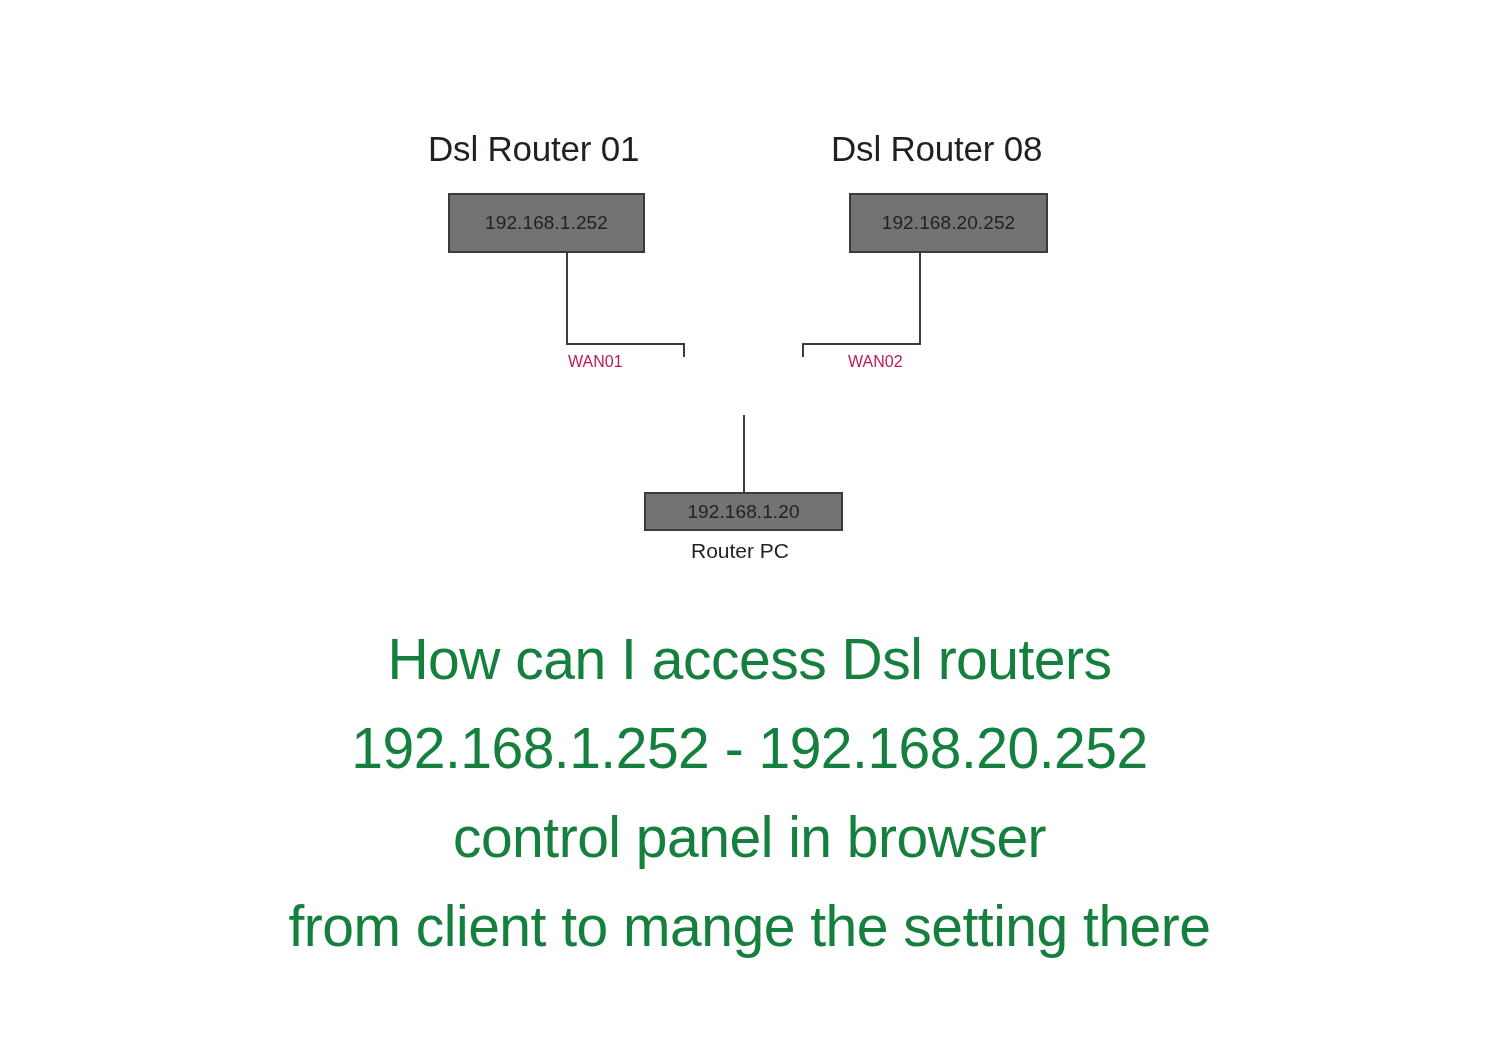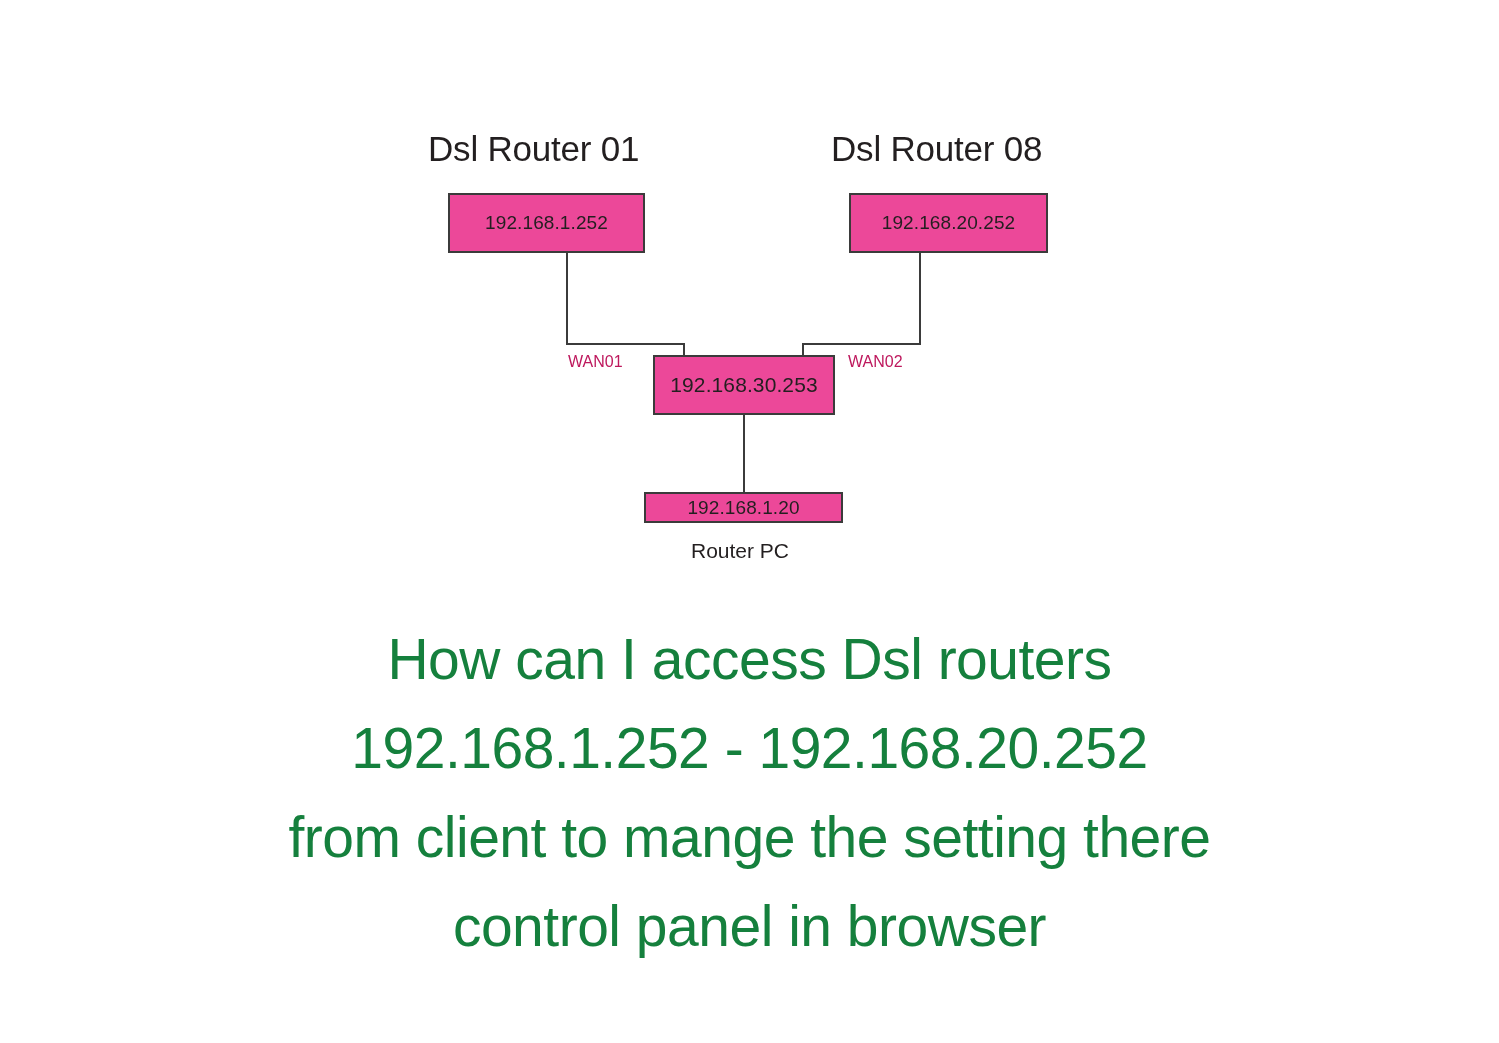--- a/index.html
+++ b/index.html
@@ -27,21 +27,21 @@
   .diagram {
     position: absolute;
     top: 0;
     left: 0;
     width: 1499px;
     height: 600px;
   }
   .node-box {
     position: absolute;
     box-sizing: border-box;
-    background: #ec4899;
+    background: #737373;
     border: 2px solid #3b3b3b;
     display: flex;
     align-items: center;
     justify-content: center;
     color: #231f20;
     letter-spacing: 0.1px;
   }
   .node-box.router {
     font-size: 19px;
   }
@@ -118,34 +118,31 @@
     <div class="link-line" style="left:919px; top:238px; width:2px; height:92px;"></div>
 
     <div class="link-line" style="left:802px; top:328px; width:119px; height:2px;"></div>
 
     <div class="link-line" style="left:802px; top:328px; width:2px; height:14px;"></div>
 
     <div class="port-label" style="left:568px; top:338px;">WAN01</div>
 
     <div class="port-label" style="left:848px; top:338px;">WAN02</div>
 
-    <div class="node-box gateway" style="left:653px; top:340px; width:182px; height:60px;">
-      <span>192.168.30.253</span>
-    </div>
 
     <div class="link-line" style="left:743px; top:400px; width:2px; height:77px;"></div>
 
-    <div class="node-box client" style="left:644px; top:477px; width:199px; height:31px;">
+    <div class="node-box client" style="left:644px; top:477px; width:199px; height:39px;">
       <span>192.168.1.20</span>
     </div>
 
     <div class="node-caption" style="left:691px; top:524px;">Router PC</div>
 
   </div>
 
   <div class="question-block">
     <div class="question-line">How can I access Dsl routers</div>
     <div class="question-line">192.168.1.252 - 192.168.20.252</div>
+    <div class="question-line">control panel in browser</div>
     <div class="question-line">from client to mange the setting there</div>
-    <div class="question-line">control panel in browser</div>
   </div>
 
 </div>
 
 </body></html>

